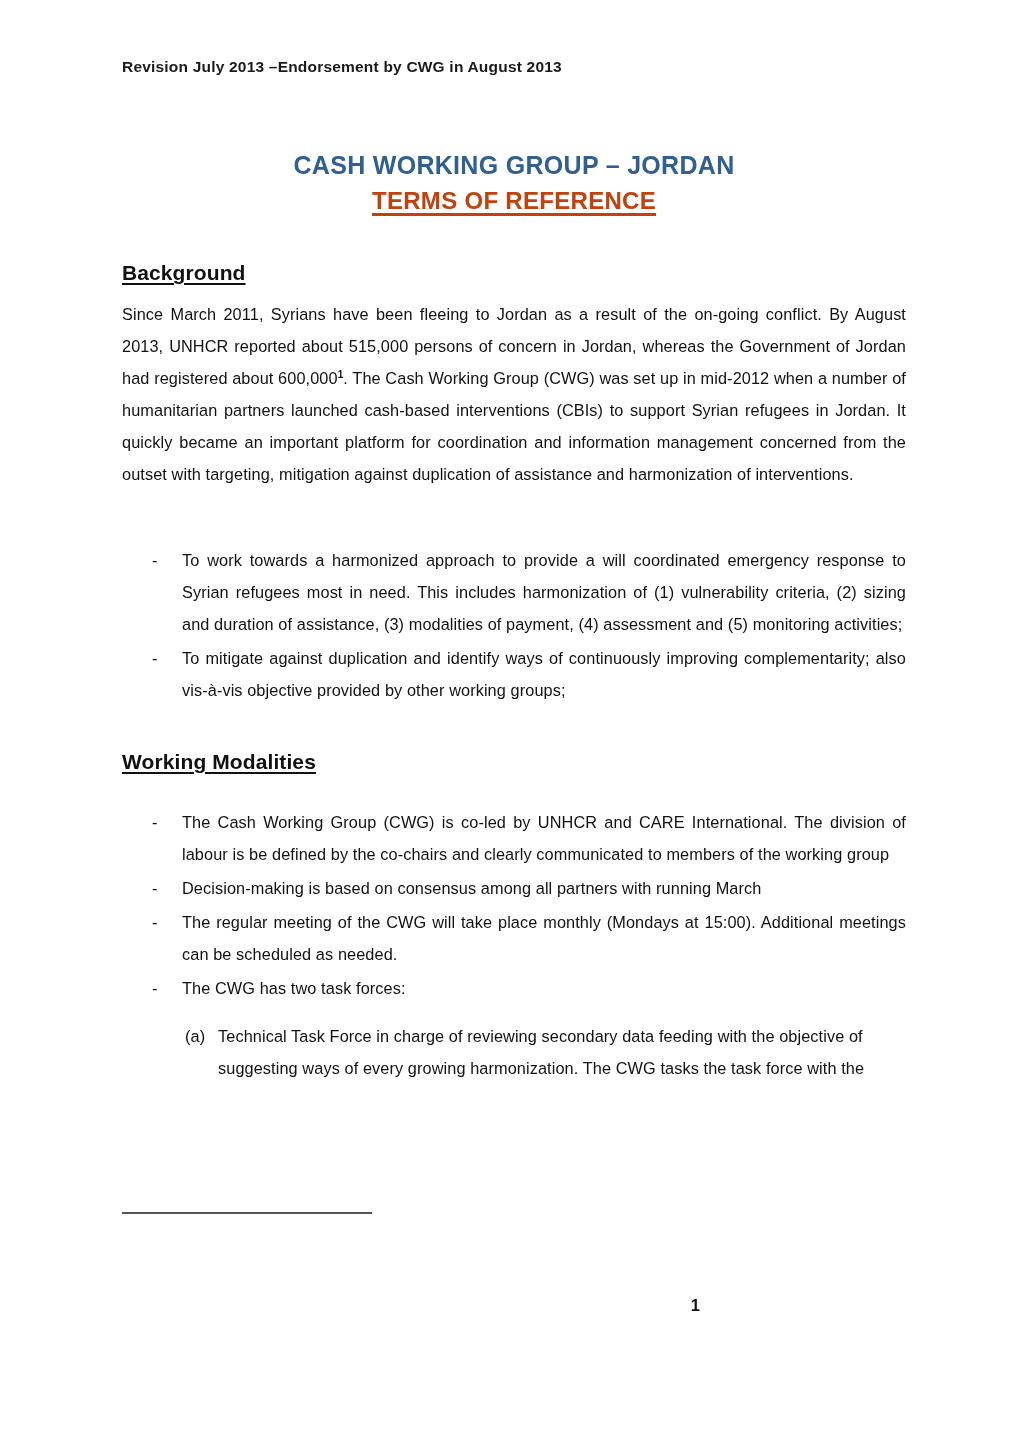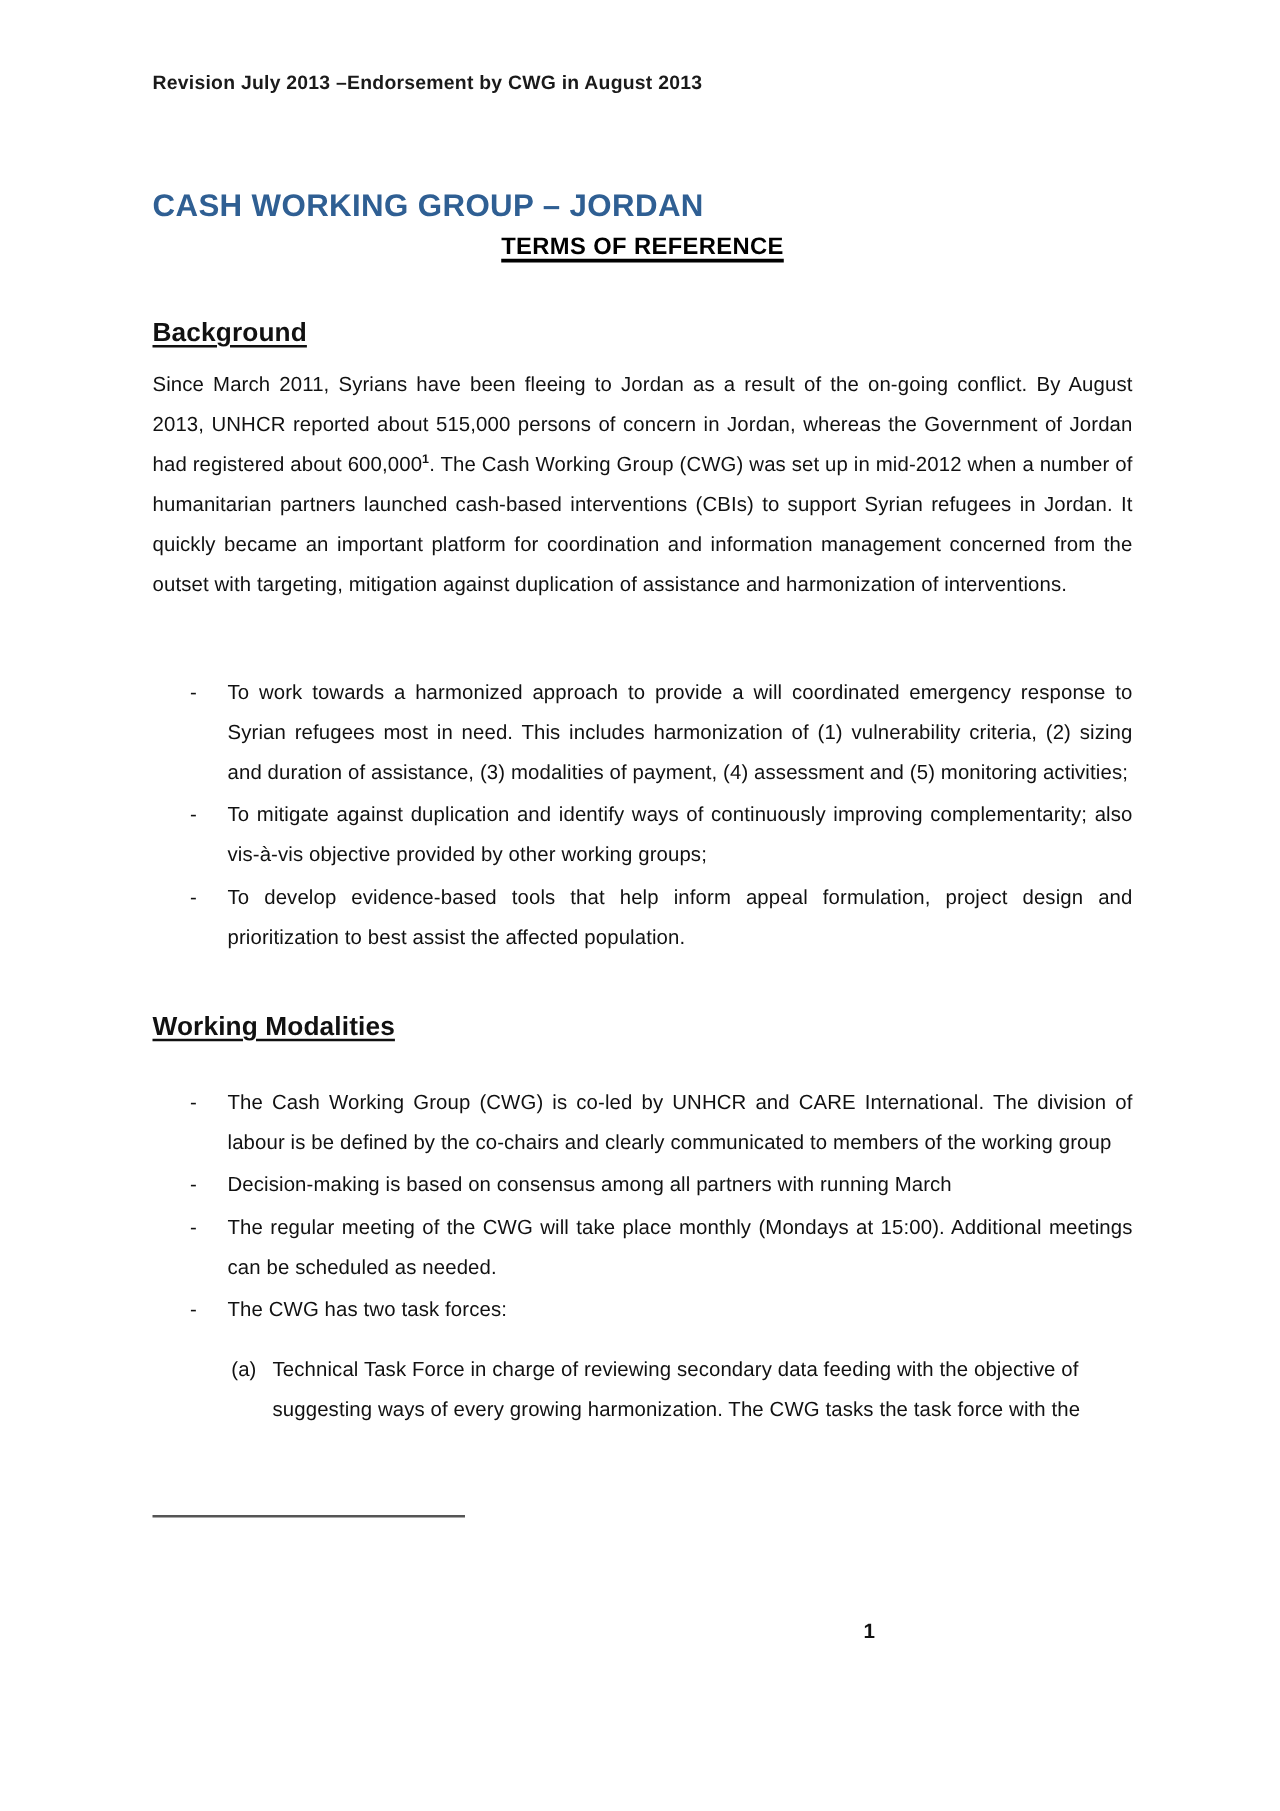--- a/index.html
+++ b/index.html
@@ -29,32 +29,32 @@
     color: #1a1a1a;
     white-space: nowrap;
   }
   .body-region {
     position: absolute;
     left: 122px;
     top: 150px;
     width: 784px;
   }
   .doc-title {
-    text-align: left;
+    text-align: center;
     color: #2f5f93;
     font-size: 25px;
     font-weight: 700;
     letter-spacing: 0.3px;
     line-height: 1.25;
     margin: 0 0 6px 0;
   }
   .doc-subtitle {
     text-align: center;
-    color: #000000;
-    font-size: 19px;
+    color: #c2410c;
+    font-size: 24px;
     font-weight: 700;
     letter-spacing: 0.3px;
     text-decoration: underline;
     text-underline-offset: 4px;
     text-decoration-thickness: 2.5px;
     margin: 0;
   }
   h2.section-heading {
     font-size: 21px;
     font-weight: 700;
@@ -189,21 +189,20 @@
     <p class="para"><span>Since March 2011, Syrians have been fleeing to Jordan as a result of the on-going conflict. By August 2013, UNHCR reported about 515,000 persons of concern in Jordan, whereas the Government of Jordan had registered about 600,000</span><sup class="fn-ref">1</sup><span>. The Cash Working Group (CWG) was set up in mid-2012 when a number of humanitarian partners launched cash-based interventions (CBIs) to support Syrian refugees in Jordan. It quickly became an important platform for coordination and information management concerned from the outset with targeting, mitigation against duplication of assistance and harmonization of interventions.</span></p>
 
     <div class="gap-para-obj"></div>
 
 
     <div class="gap-obj-list"></div>
 
     <ul class="dash-list">
       <li><span>To work towards a harmonized approach to provide a will coordinated emergency response to Syrian refugees most in need. This includes harmonization of (1) vulnerability criteria, (2) sizing and duration of assistance, (3) modalities of payment, (4) assessment and (5) monitoring activities;</span></li>
       <li><span>To mitigate against duplication and identify ways of continuously improving complementarity; also vis-à-vis objective provided by other working groups;</span></li>
-      <li><span>To develop evidence-based tools that help inform appeal formulation, project design and prioritization to best assist the affected population.</span></li>
     </ul>
 
     <div class="gap-list-wm"></div>
 
     <h2 class="section-heading">Working Modalities</h2>
 
     <div class="gap-wm-list"></div>
 
     <ul class="dash-list">
       <li><span>The Cash Working Group (CWG) is co-led by UNHCR and CARE International. The division of labour is be defined by the co-chairs and clearly communicated to members of the working group</span></li>

